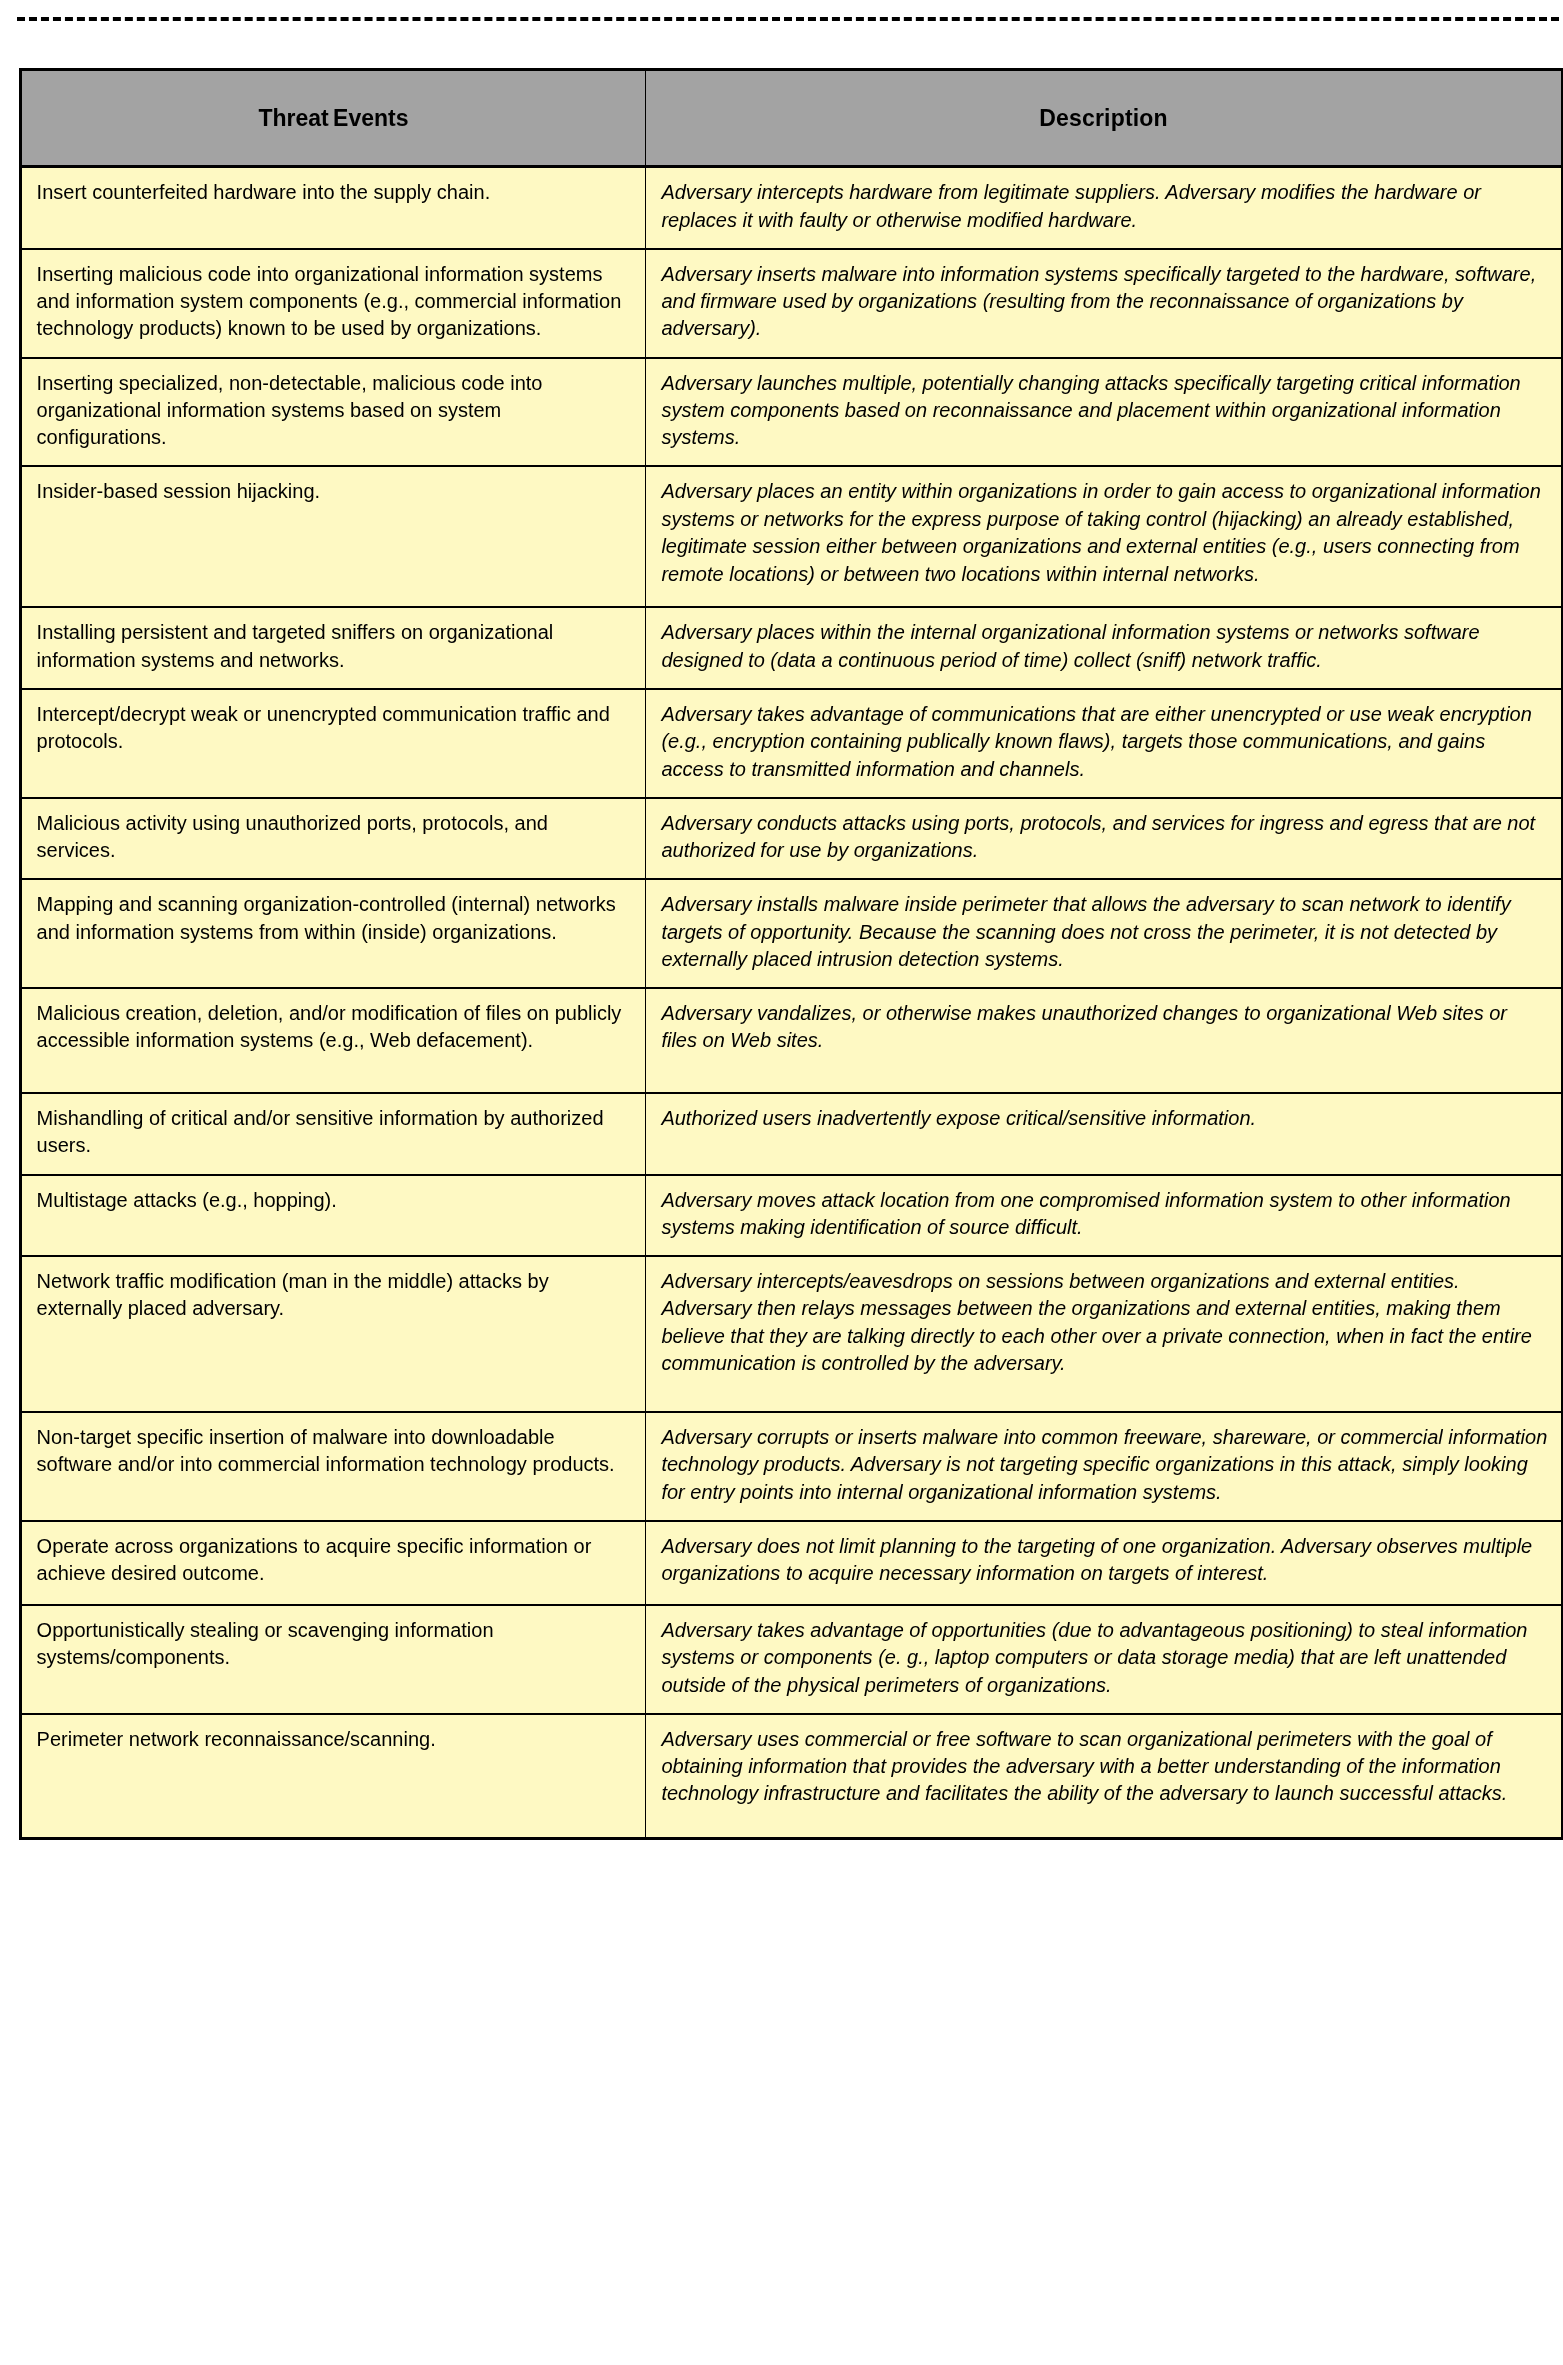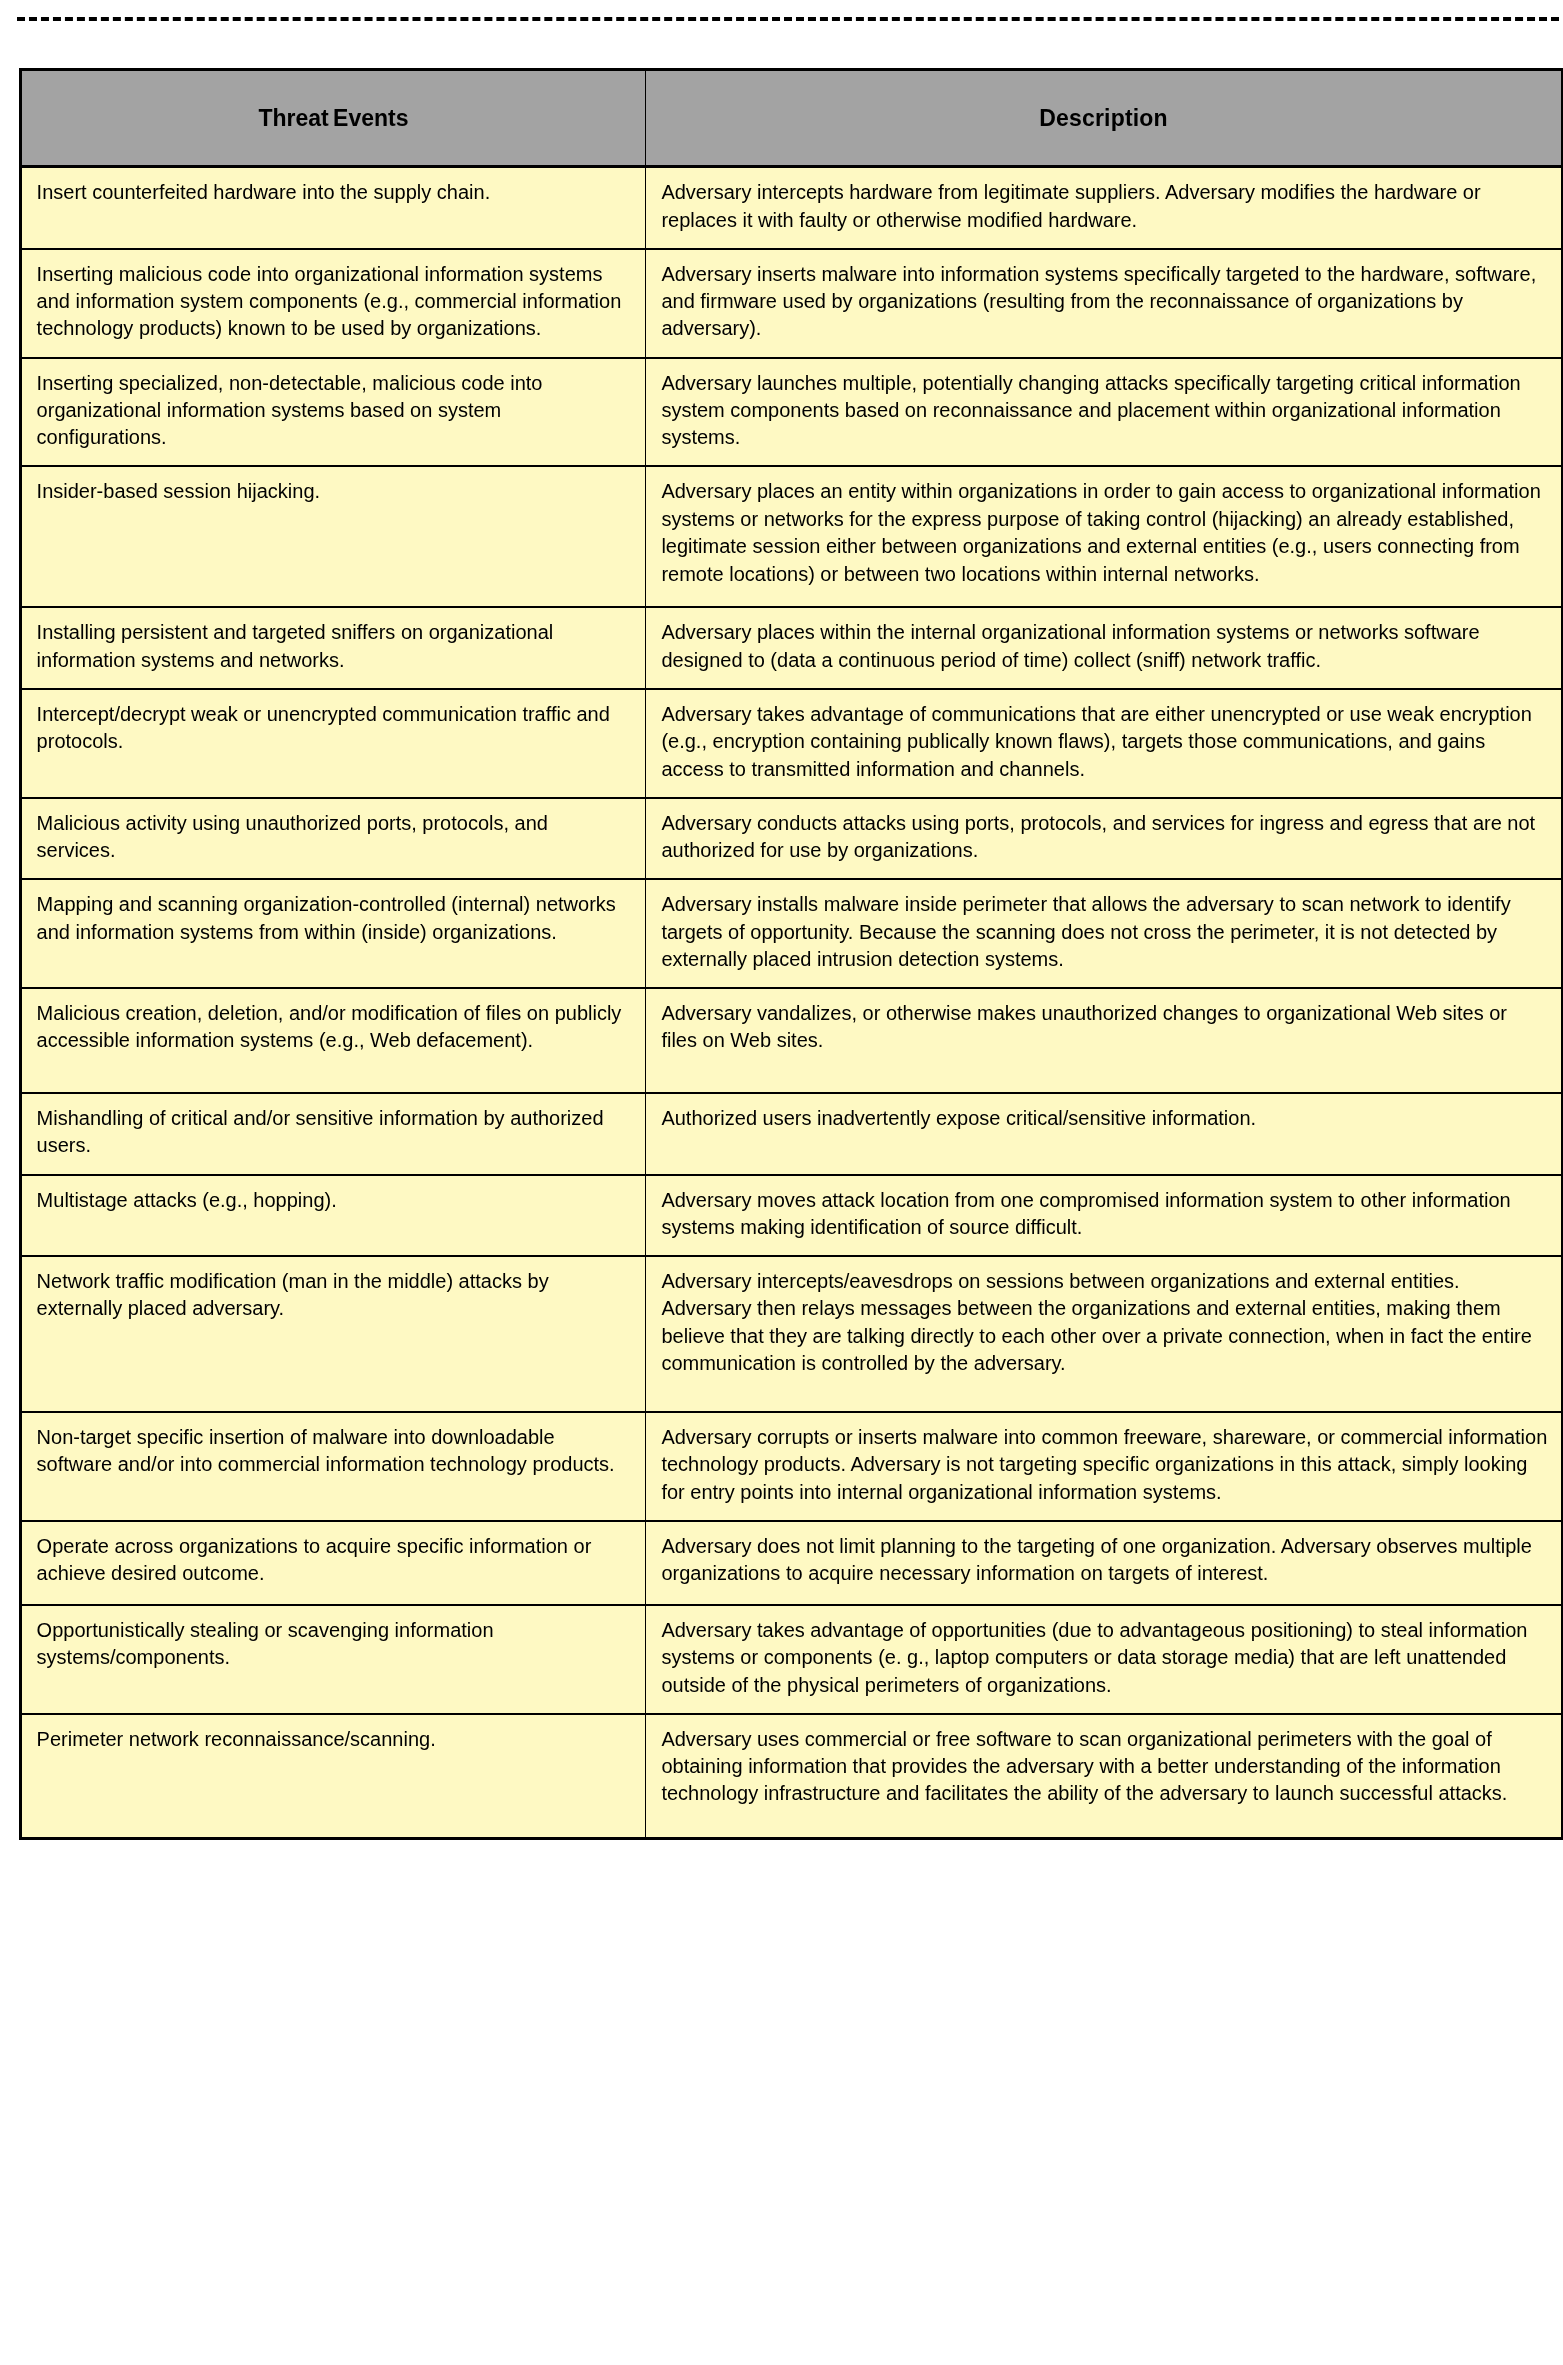--- a/index.html
+++ b/index.html
@@ -62,21 +62,21 @@
     background: #fef9c3;
     border: 1.7px solid #000000;
     border-top-width: 2.6px;
     border-bottom-width: 2.6px;
     vertical-align: top;
     font-size: 20px;
     line-height: 1.37;
     padding: 11px 13.7px 13.7px 13.7px;
   }
   tbody td.event-cell { padding-left: 14.6px; }
-  tbody td.desc-cell  { padding-left: 15.4px; }
+  tbody td.desc-cell  { padding-left: 15.4px; font-style: italic; }
 
   tbody tr:last-child td { border-bottom-width: 1.7px; }
 </style>
 </head>
 <body>
 
 <div class="page-rule"></div>
 
 <div class="table-wrap">
   <table class="threat-table">

